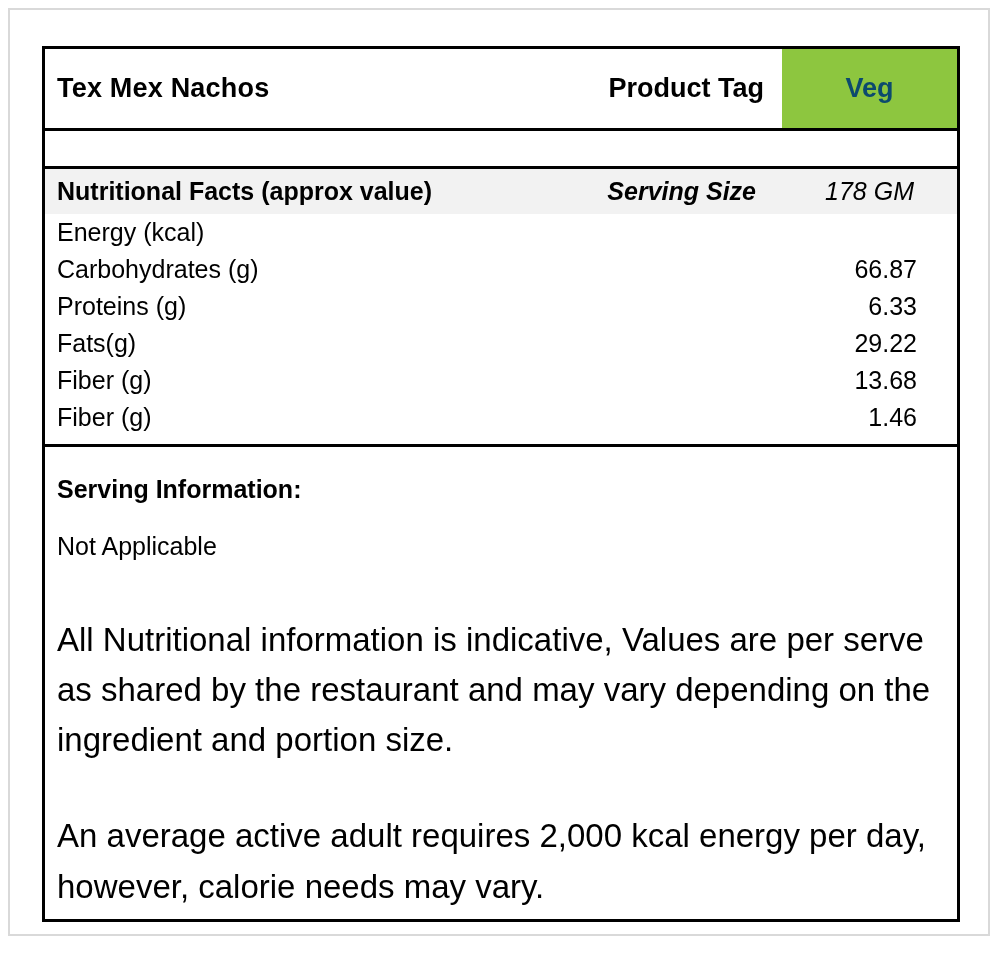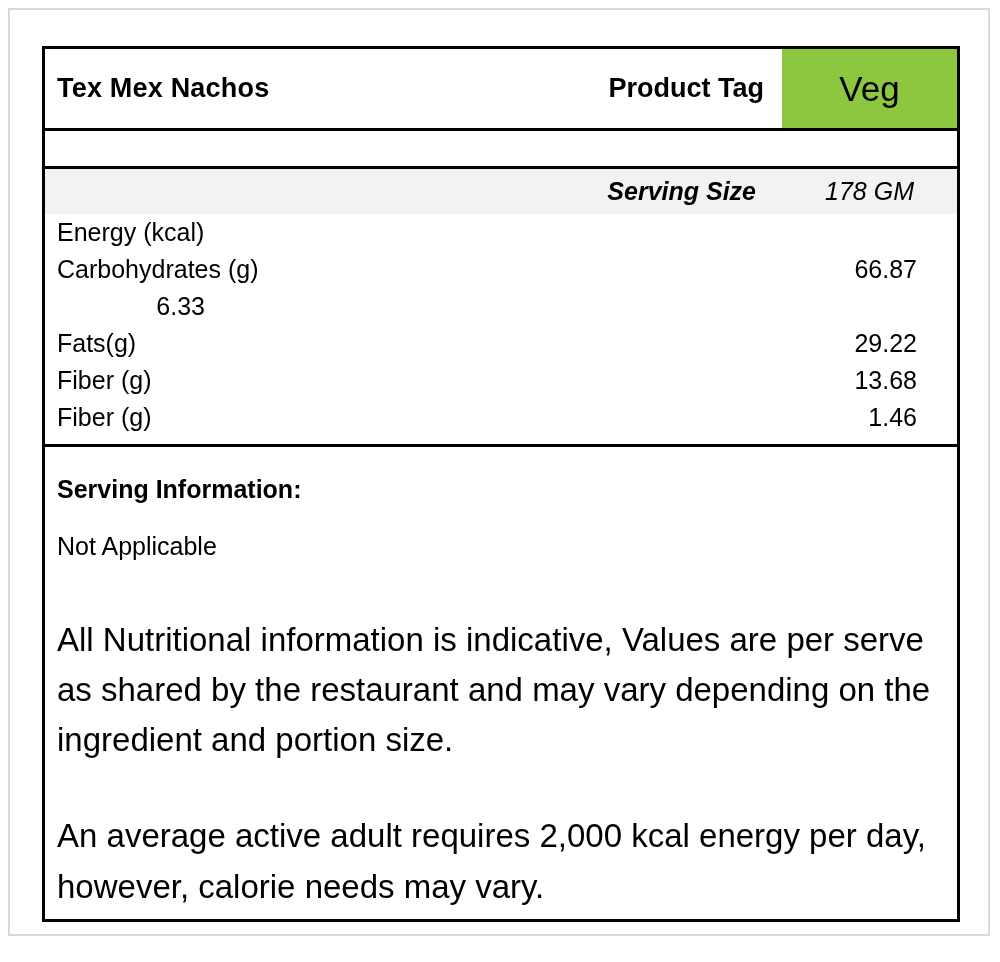--- a/index.html
+++ b/index.html
@@ -62,23 +62,23 @@
     font-size: 27px;
     font-weight: bold;
     box-sizing: border-box;
   }
   .tag-badge {
     flex: 0 0 175px;
     display: flex;
     align-items: center;
     justify-content: center;
     background: #8dc63f;
-    color: #000000;
-    font-size: 35px;
-    font-weight: normal;
+    color: #0c4a6e;
+    font-size: 27px;
+    font-weight: bold;
     box-sizing: border-box;
   }
 
   
   .spacer-strip {
     height: 38px;
     border-bottom: 3px solid #000000;
     background: #ffffff;
     box-sizing: border-box;
   }
@@ -169,33 +169,35 @@
 
     <div class="header-row">
       <div class="product-name">Tex Mex Nachos</div>
       <div class="product-tag-label">Product Tag</div>
       <div class="tag-badge">Veg</div>
     </div>
 
     <div class="spacer-strip"></div>
 
     <div class="nutrition-head">
+      <div class="nutri-title">Nutritional Facts (approx value)</div>
       <div class="serving-label">Serving Size</div>
       <div class="serving-value">178 GM</div>
     </div>
 
     <div class="nutrition-rows">
       <div class="nutri-row">
         <div class="nutri-key">Energy (kcal)</div>
       </div>
       <div class="nutri-row">
         <div class="nutri-key">Carbohydrates (g)</div>
         <div class="nutri-val">66.87</div>
       </div>
       <div class="nutri-row">
+        <div class="nutri-key">Proteins (g)</div>
         <div class="nutri-val">6.33</div>
       </div>
       <div class="nutri-row">
         <div class="nutri-key">Fats(g)</div>
         <div class="nutri-val">29.22</div>
       </div>
       <div class="nutri-row">
         <div class="nutri-key">Fiber (g)</div>
         <div class="nutri-val">13.68</div>
       </div>

